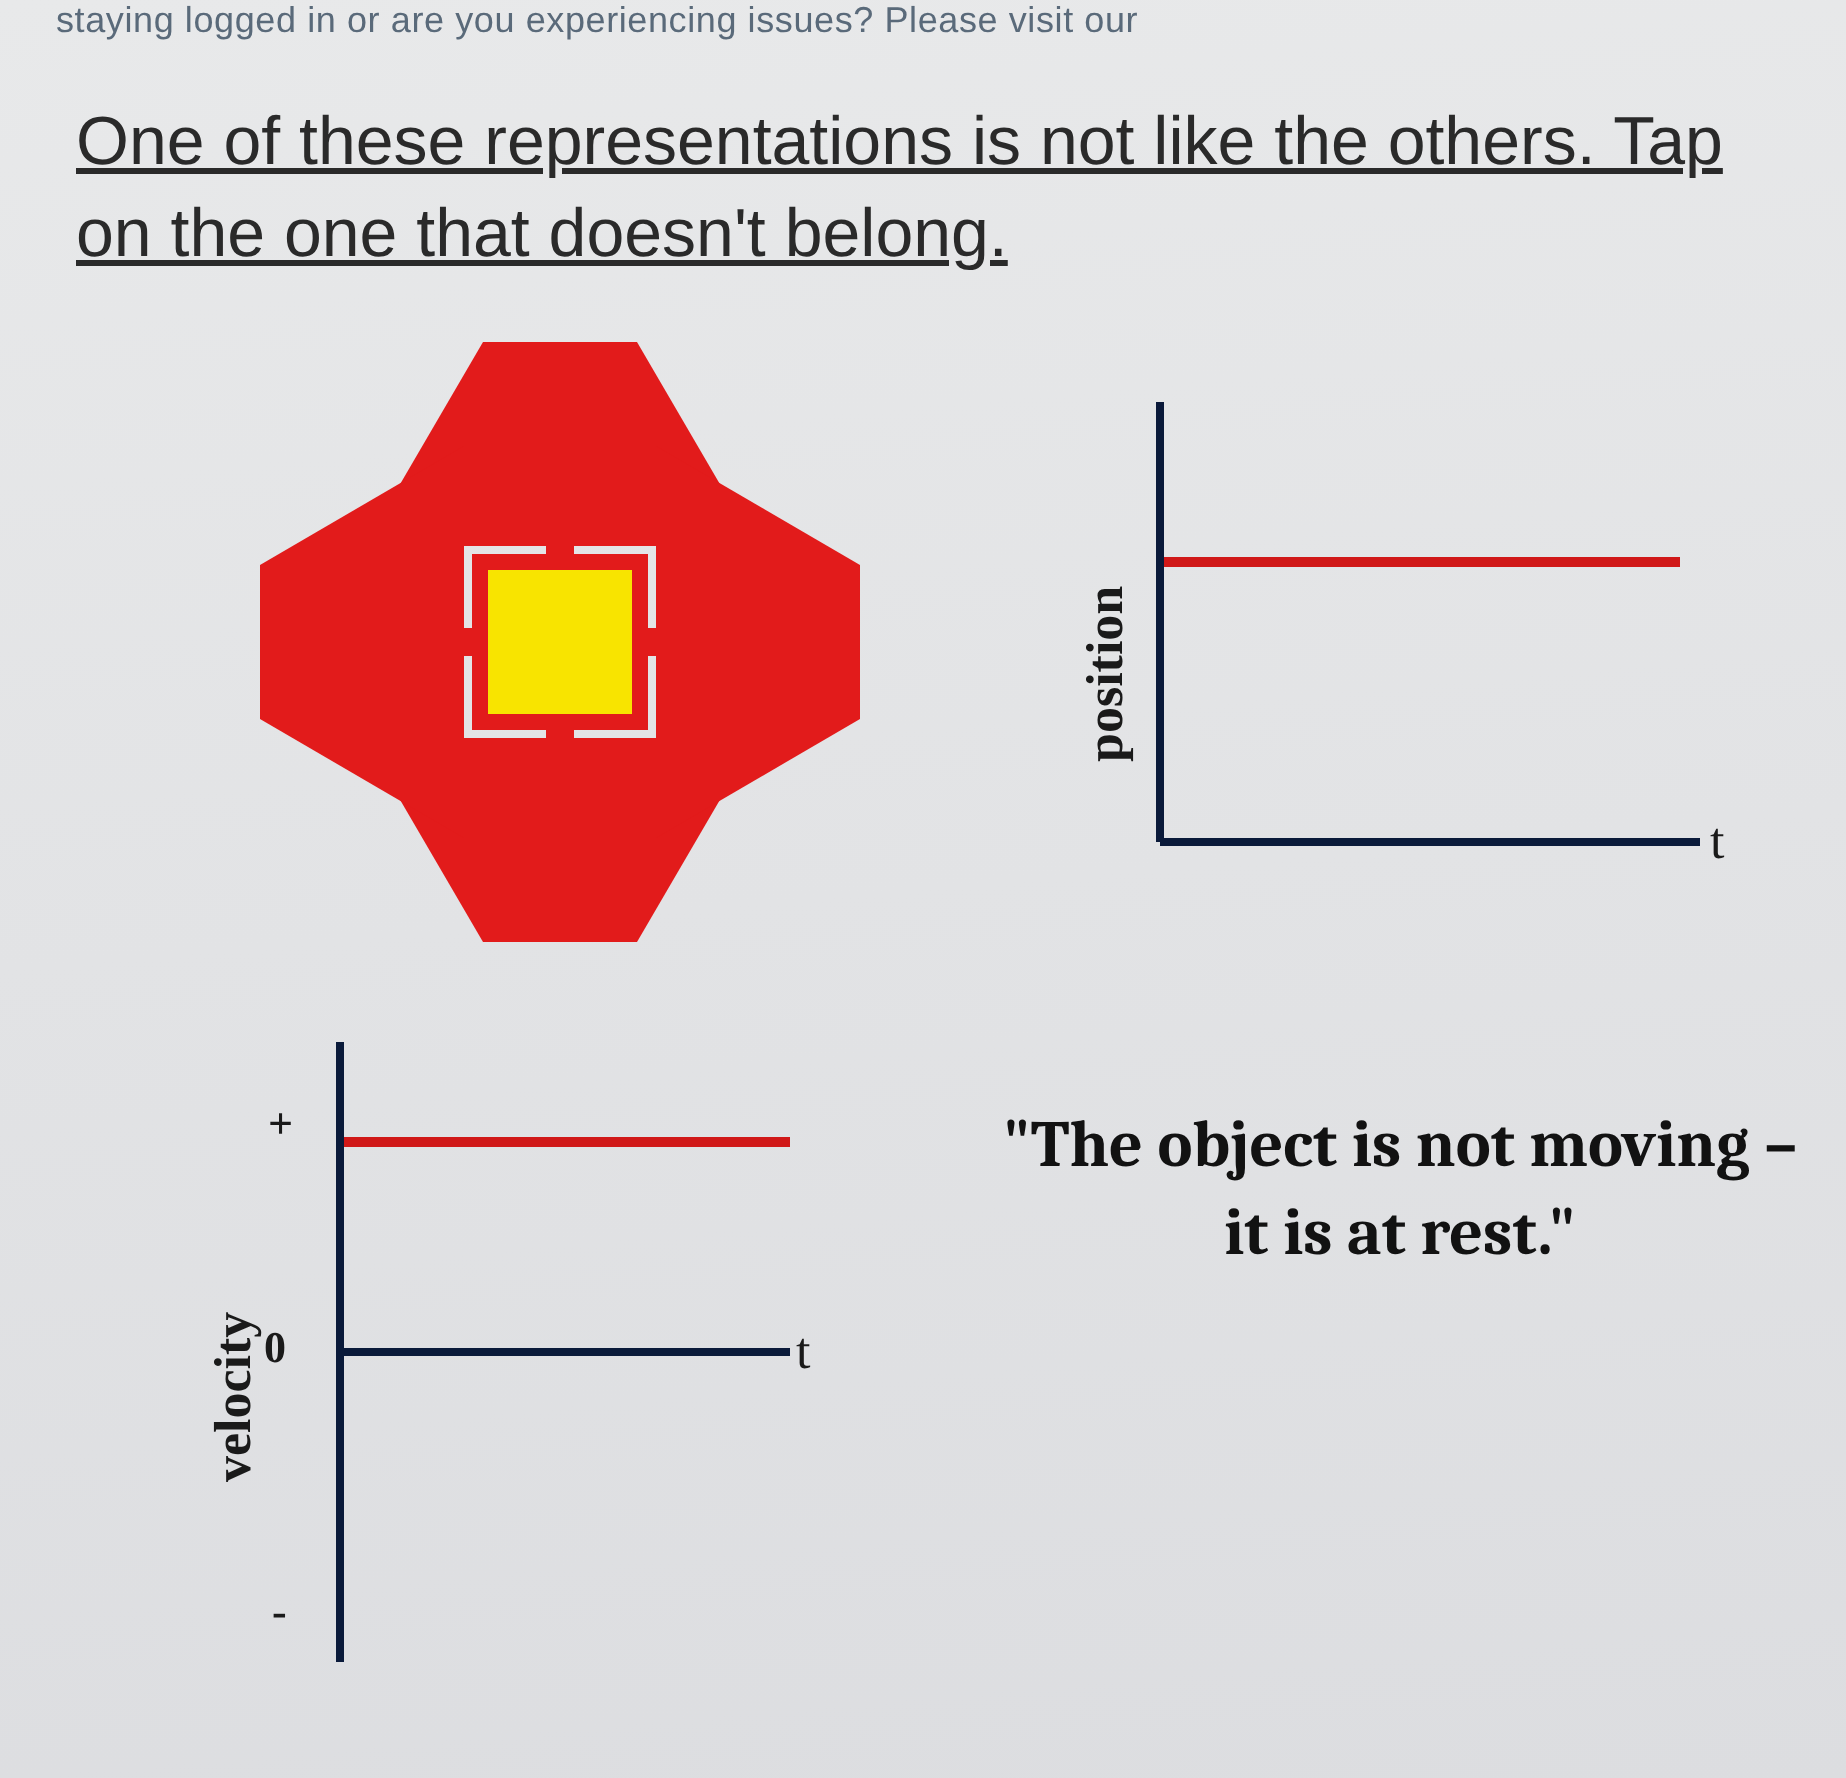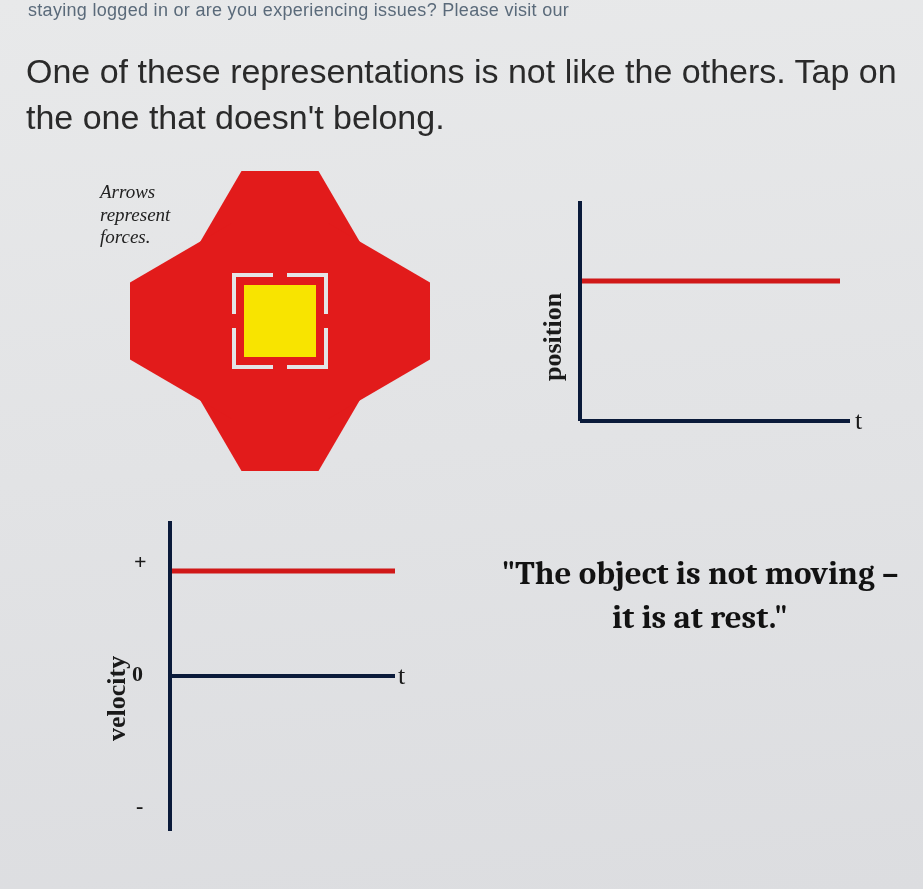--- a/index.html
+++ b/index.html
@@ -15,22 +15,23 @@
       font-family: Arial, sans-serif;
       color: #5a6a7a;
       font-size: 18px;
       padding: 0 0 8px 28px;
       letter-spacing: 0.3px;
     }
     .prompt {
       font-size: 34px;
       color: #2a2a2a;
       line-height: 1.35;
-      padding: 20px 20px 10px 26px;
+      padding: 20px 20px 10px 38px;
       font-family: Arial, sans-serif;
+      text-decoration: underline;
     }
     .grid {
       position: relative;
       width: 100%;
       height: 720px;
     }
     .panel {
       position: absolute;
       cursor: pointer;
     }
@@ -85,25 +86,20 @@
 </head>
 <body>
 
 <div class="banner">staying logged in or are you experiencing issues? Please visit our</div>
 
 <div class="prompt">One of these representations is not like the others. Tap on the one that doesn't belong.</div>
 
 <div class="grid">
 
   <div class="panel panel-forces">
-    <div class="forces-label">
-      <span>Arrows</span><br>
-      <span>represent</span><br>
-      <span>forces.</span>
-    </div>
     <svg class="force-svg" width="300" height="300">
       <defs>
         <marker id="ah" markerWidth="12" markerHeight="14" refX="6" refY="7" orient="auto">
           <polygon points="0,0 12,7 0,14" fill="#e21b1b"></polygon>
         </marker>
       </defs>
 
       <line x1="150" y1="115" x2="150" y2="18" stroke="#e21b1b" stroke-width="14" marker-end="url(#ah)"></line>
       <line x1="150" y1="185" x2="150" y2="282" stroke="#e21b1b" stroke-width="14" marker-end="url(#ah)"></line>
       <line x1="115" y1="150" x2="18" y2="150" stroke="#e21b1b" stroke-width="14" marker-end="url(#ah)"></line>

